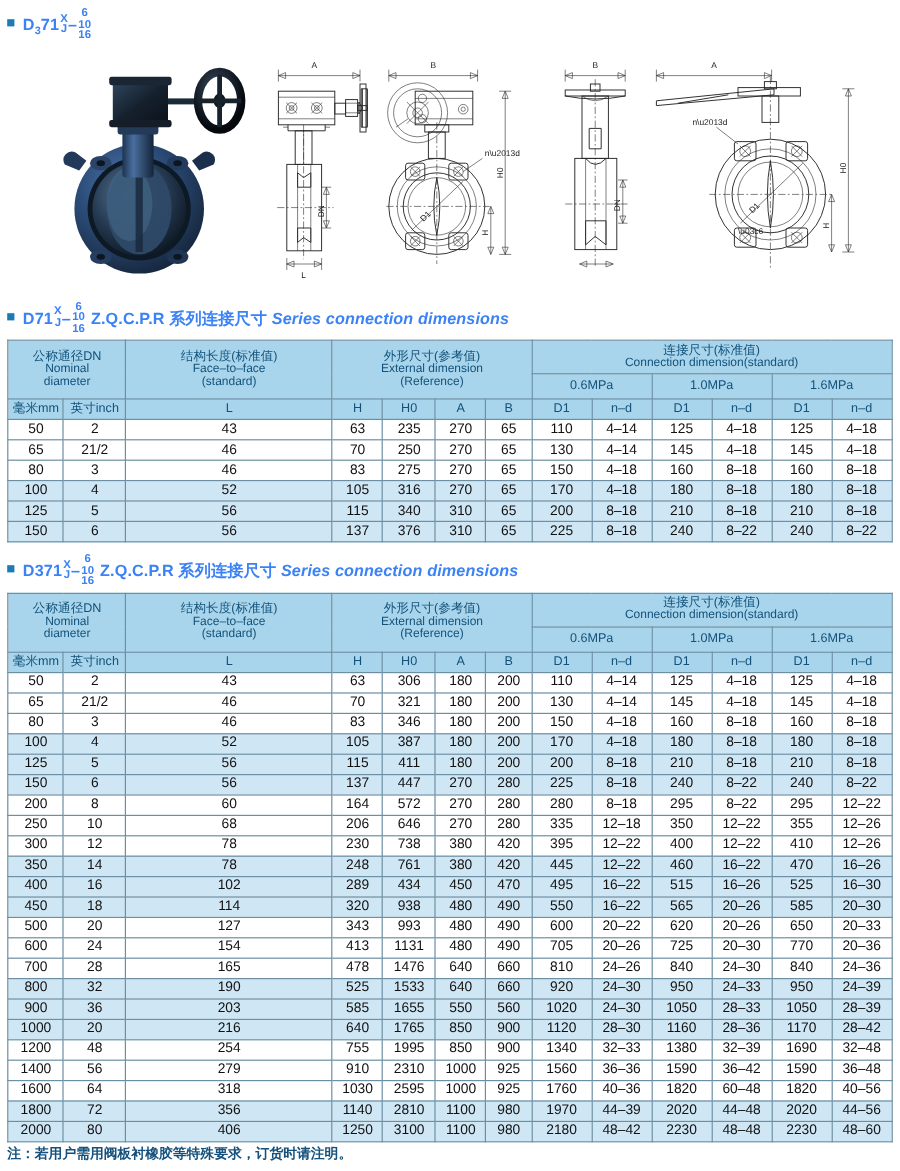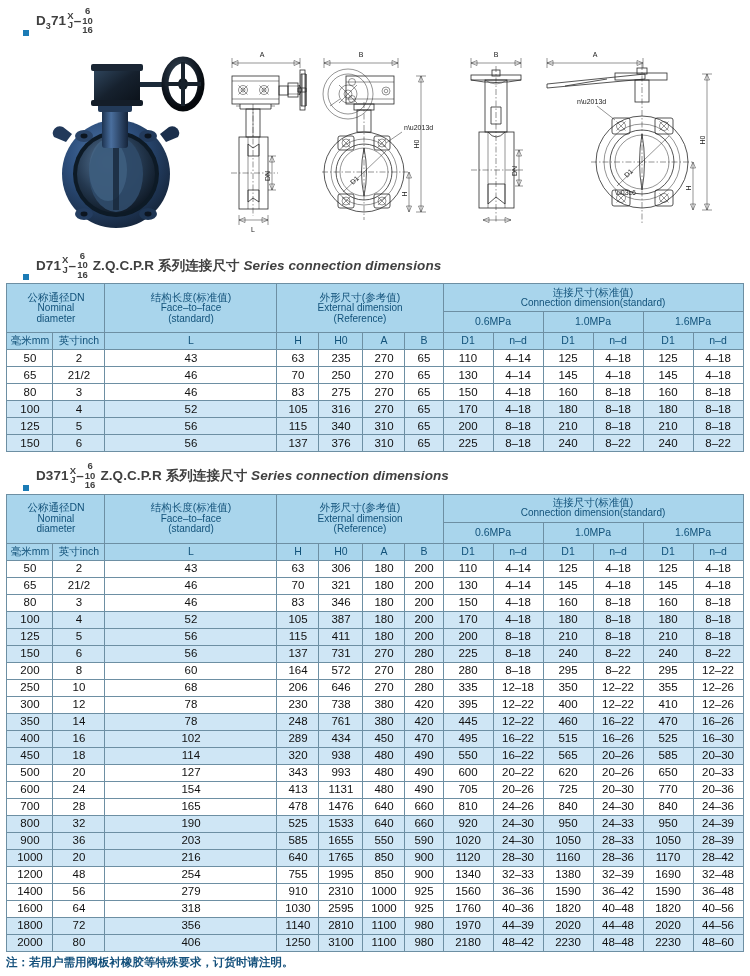--- a/index.html
+++ b/index.html
@@ -7,23 +7,23 @@
     margin: 0; padding: 0;
     width: 750px; height: 976px;
     background: #ffffff;
     font-family: "Liberation Sans", "DejaVu Sans", sans-serif;
     overflow: hidden;
   }
   .page { position: relative; width: 750px; height: 976px; }
 
   
   .sec-title {
-    display: flex; align-items: flex-end;
-    color: #404040; font-weight: bold;
-    padding-left: 23px;
+    display: flex; align-items: flex-start;
+    color: #3b82f6; font-weight: bold;
+    padding-left: 6px;
   }
   .bullet {
     width: 6px; height: 6px; background: #1b7bb5;
     margin-top: 9px; margin-right: 7px; flex: 0 0 auto;
   }
   .title-main { font-size: 13.5px; line-height: 19px; letter-spacing: .1px; white-space: nowrap;}
   .title-sub  { font-size: 13px; line-height: 17px; font-style: italic; font-weight: bold; padding-left: 19px; letter-spacing: .2px;}
   .frac {
     display: inline-flex; flex-direction: column;
     vertical-align: middle; font-size: 9.5px; line-height: 9.5px;
@@ -706,21 +706,21 @@
             <td>210</td>
             <td>8–18</td>
             <td>210</td>
             <td>8–18</td>
           </tr>
           <tr class="alt">
             <td>150</td>
             <td>6</td>
             <td>56</td>
             <td>137</td>
-            <td>731</td>
+            <td>447</td>
             <td>270</td>
             <td>280</td>
             <td>225</td>
             <td>8–18</td>
             <td>240</td>
             <td>8–22</td>
             <td>240</td>
             <td>8–22</td>
           </tr>
           <tr>
@@ -873,21 +873,21 @@
             <td>950</td>
             <td>24–39</td>
           </tr>
           <tr class="alt">
             <td>900</td>
             <td>36</td>
             <td>203</td>
             <td>585</td>
             <td>1655</td>
             <td>550</td>
-            <td>590</td>
+            <td>560</td>
             <td>1020</td>
             <td>24–30</td>
             <td>1050</td>
             <td>28–33</td>
             <td>1050</td>
             <td>28–39</td>
           </tr>
           <tr class="alt">
             <td>1000</td>
             <td>20</td>
@@ -937,21 +937,21 @@
             <td>1600</td>
             <td>64</td>
             <td>318</td>
             <td>1030</td>
             <td>2595</td>
             <td>1000</td>
             <td>925</td>
             <td>1760</td>
             <td>40–36</td>
             <td>1820</td>
-            <td>40–48</td>
+            <td>60–48</td>
             <td>1820</td>
             <td>40–56</td>
           </tr>
           <tr class="alt">
             <td>1800</td>
             <td>72</td>
             <td>356</td>
             <td>1140</td>
             <td>2810</td>
             <td>1100</td>

